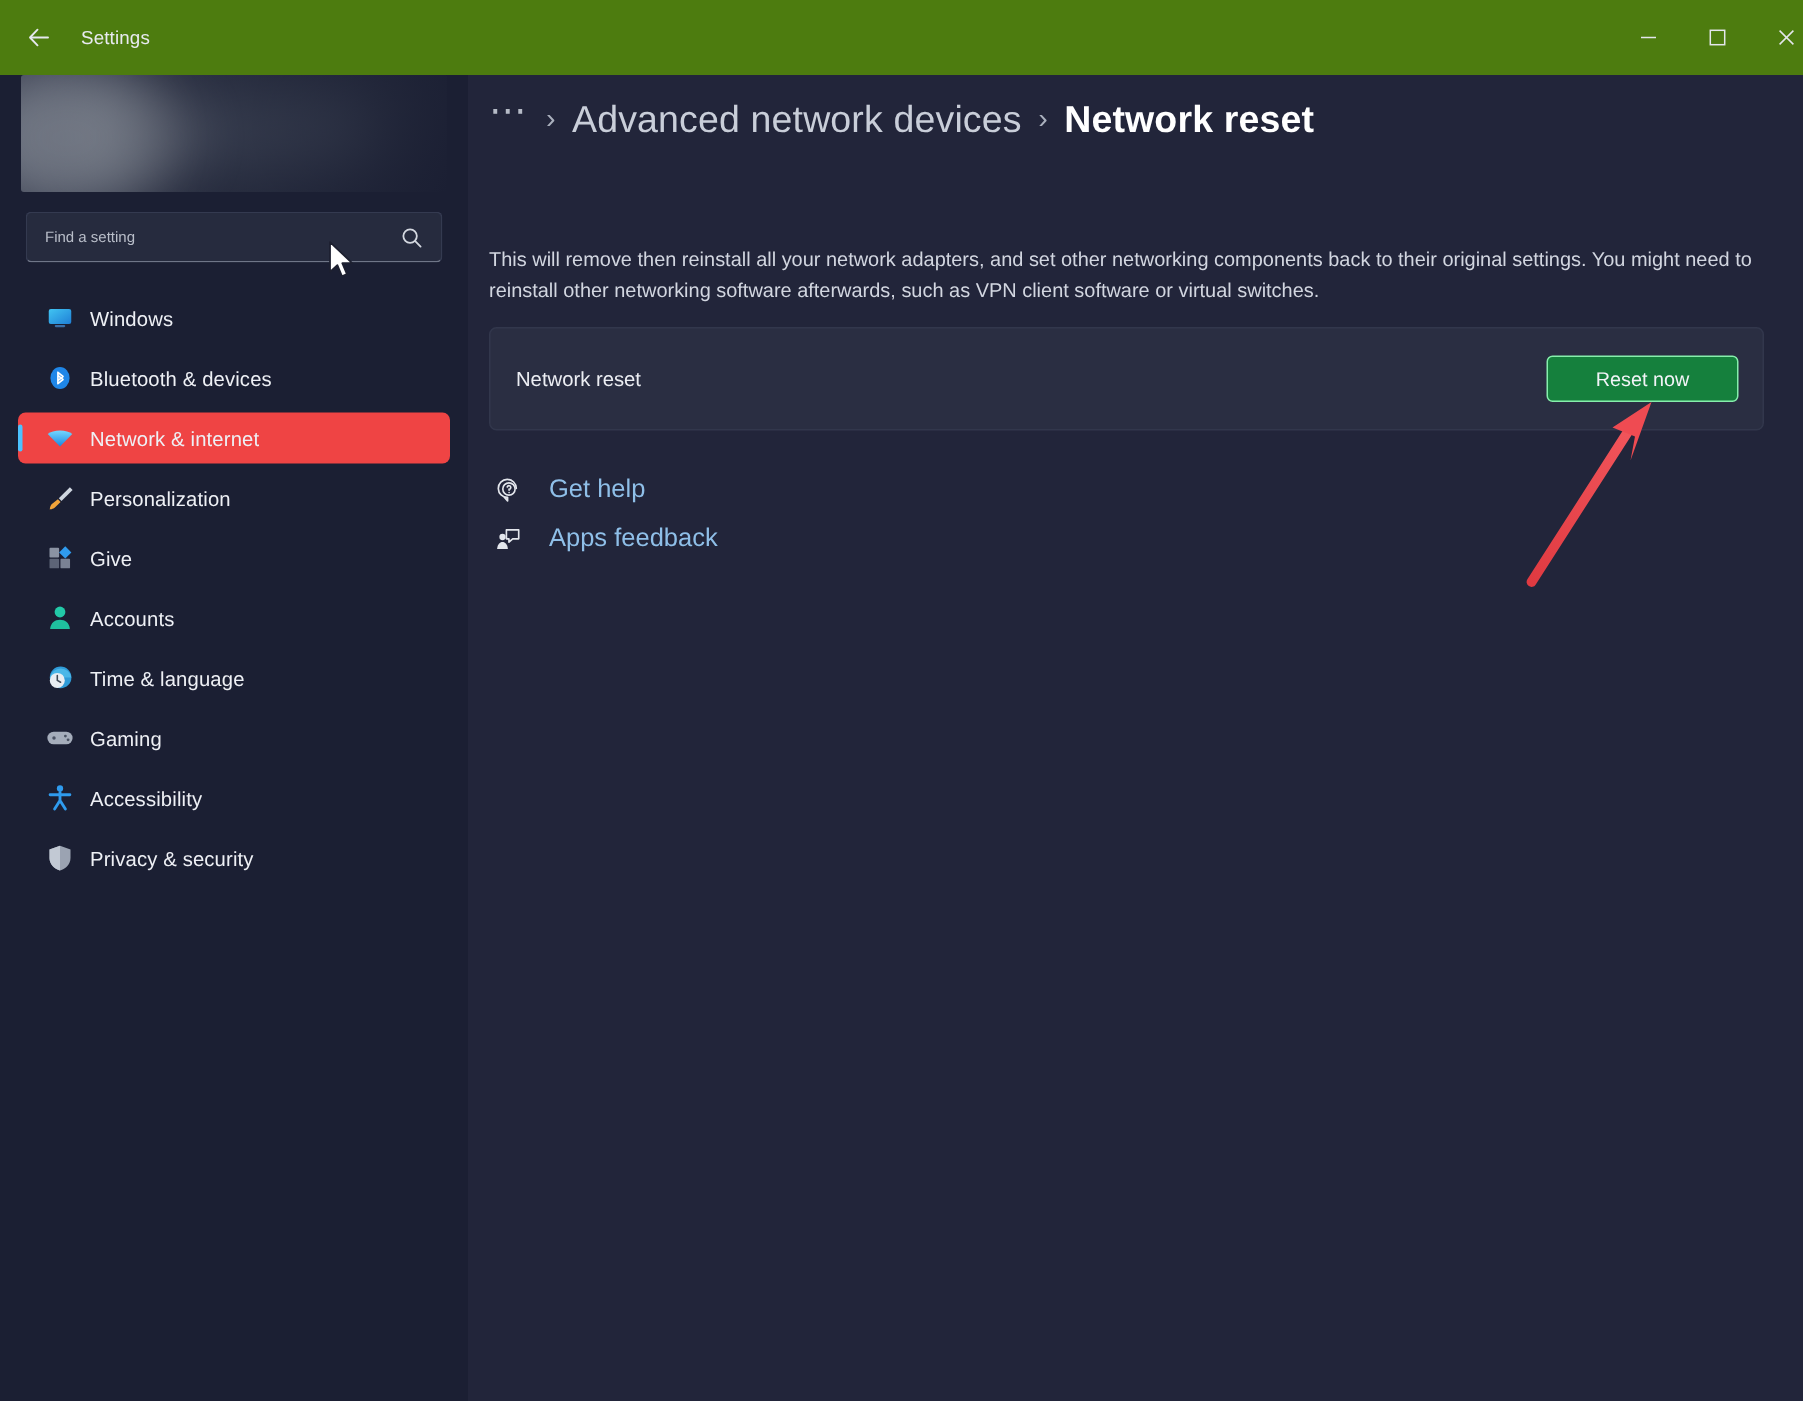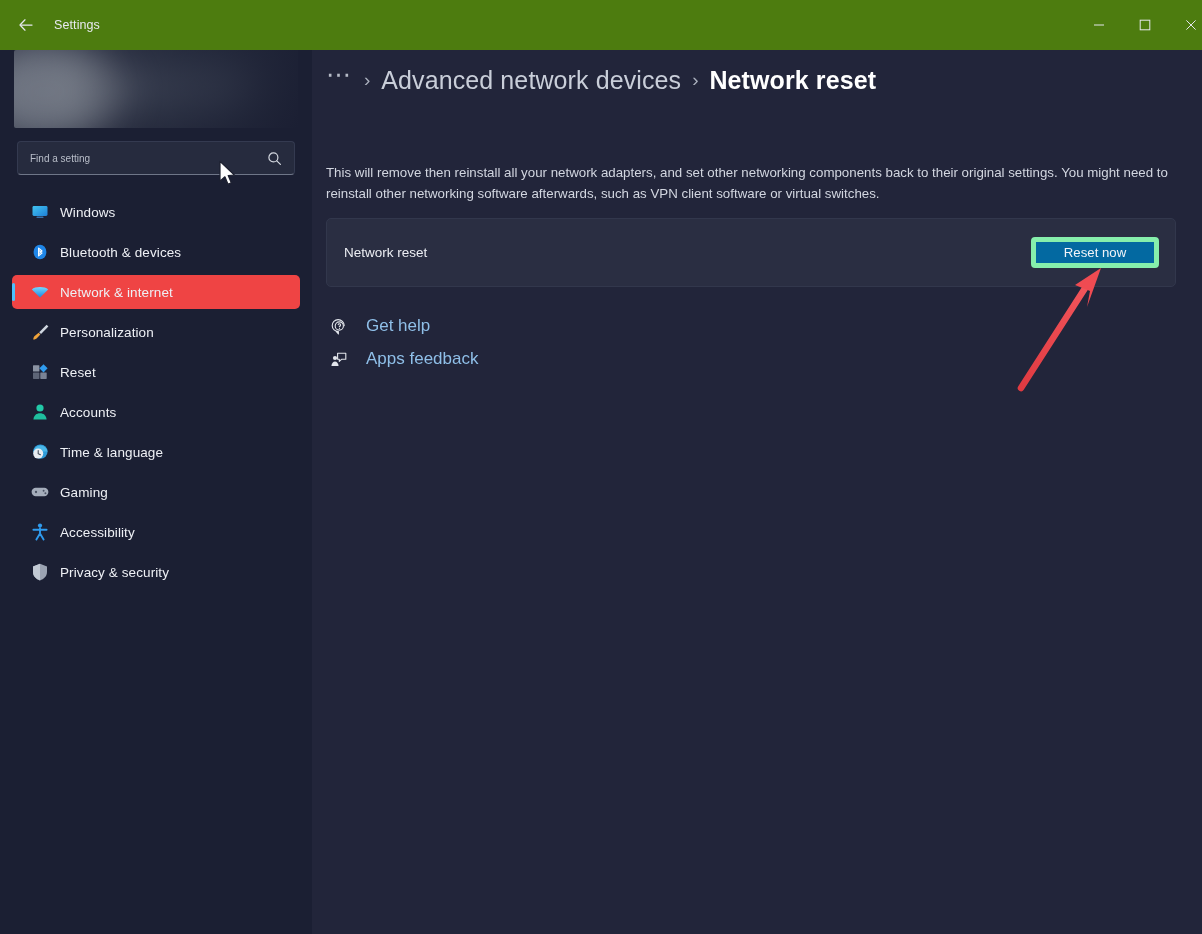--- a/index.html
+++ b/index.html
@@ -238,22 +238,22 @@
   }
   .card-label {
     margin-left: 17px;
     font-size: 13.5px;
     color: #eceef3;
   }
   .reset-btn {
     margin-right: 16px;
     width: 128px;
     height: 31px;
-    background: #0369a1;
-    border: 5px solid #86efac;
+    background: #15803d;
+    border: 1px solid #86efac;
     border-radius: 4px;
     box-sizing: border-box;
     display: flex;
     align-items: center;
     justify-content: center;
     font-size: 13.2px;
     color: #f2f4f8;
   }
 
   
@@ -407,21 +407,21 @@
 
       <div class="navitem">
         <div class="nav-icon">
           <svg width="20" height="20" viewBox="0 0 20 20">
             <rect x="3" y="3.2" width="6.4" height="6.4" rx=".6" fill="#8b93a3"></rect>
             <rect x="3" y="10.5" width="6.4" height="6.4" rx=".6" fill="#5d6477"></rect>
             <rect x="10.3" y="10.5" width="6.4" height="6.4" rx=".6" fill="#7a8294"></rect>
             <path d="M13.5 2.2 L17.6 6.3 L13.5 10.4 L9.4 6.3 Z" fill="#2f9bee"></path>
           </svg>
         </div>
-        <div class="nav-label">Reset</div>
+        <div class="nav-label">Give</div>
       </div>
 
       <div class="navitem">
         <div class="nav-icon">
           <svg width="20" height="20" viewBox="0 0 20 20">
             <circle cx="10" cy="6" r="3.6" fill="#22c9a8"></circle>
             <path d="M3.4 17.4 C3.8 13.2 6.6 11.2 10 11.2 C13.4 11.2 16.2 13.2 16.6 17.4 Z" fill="#1fbf9e"></path>
           </svg>
         </div>
         <div class="nav-label">Accounts</div>

